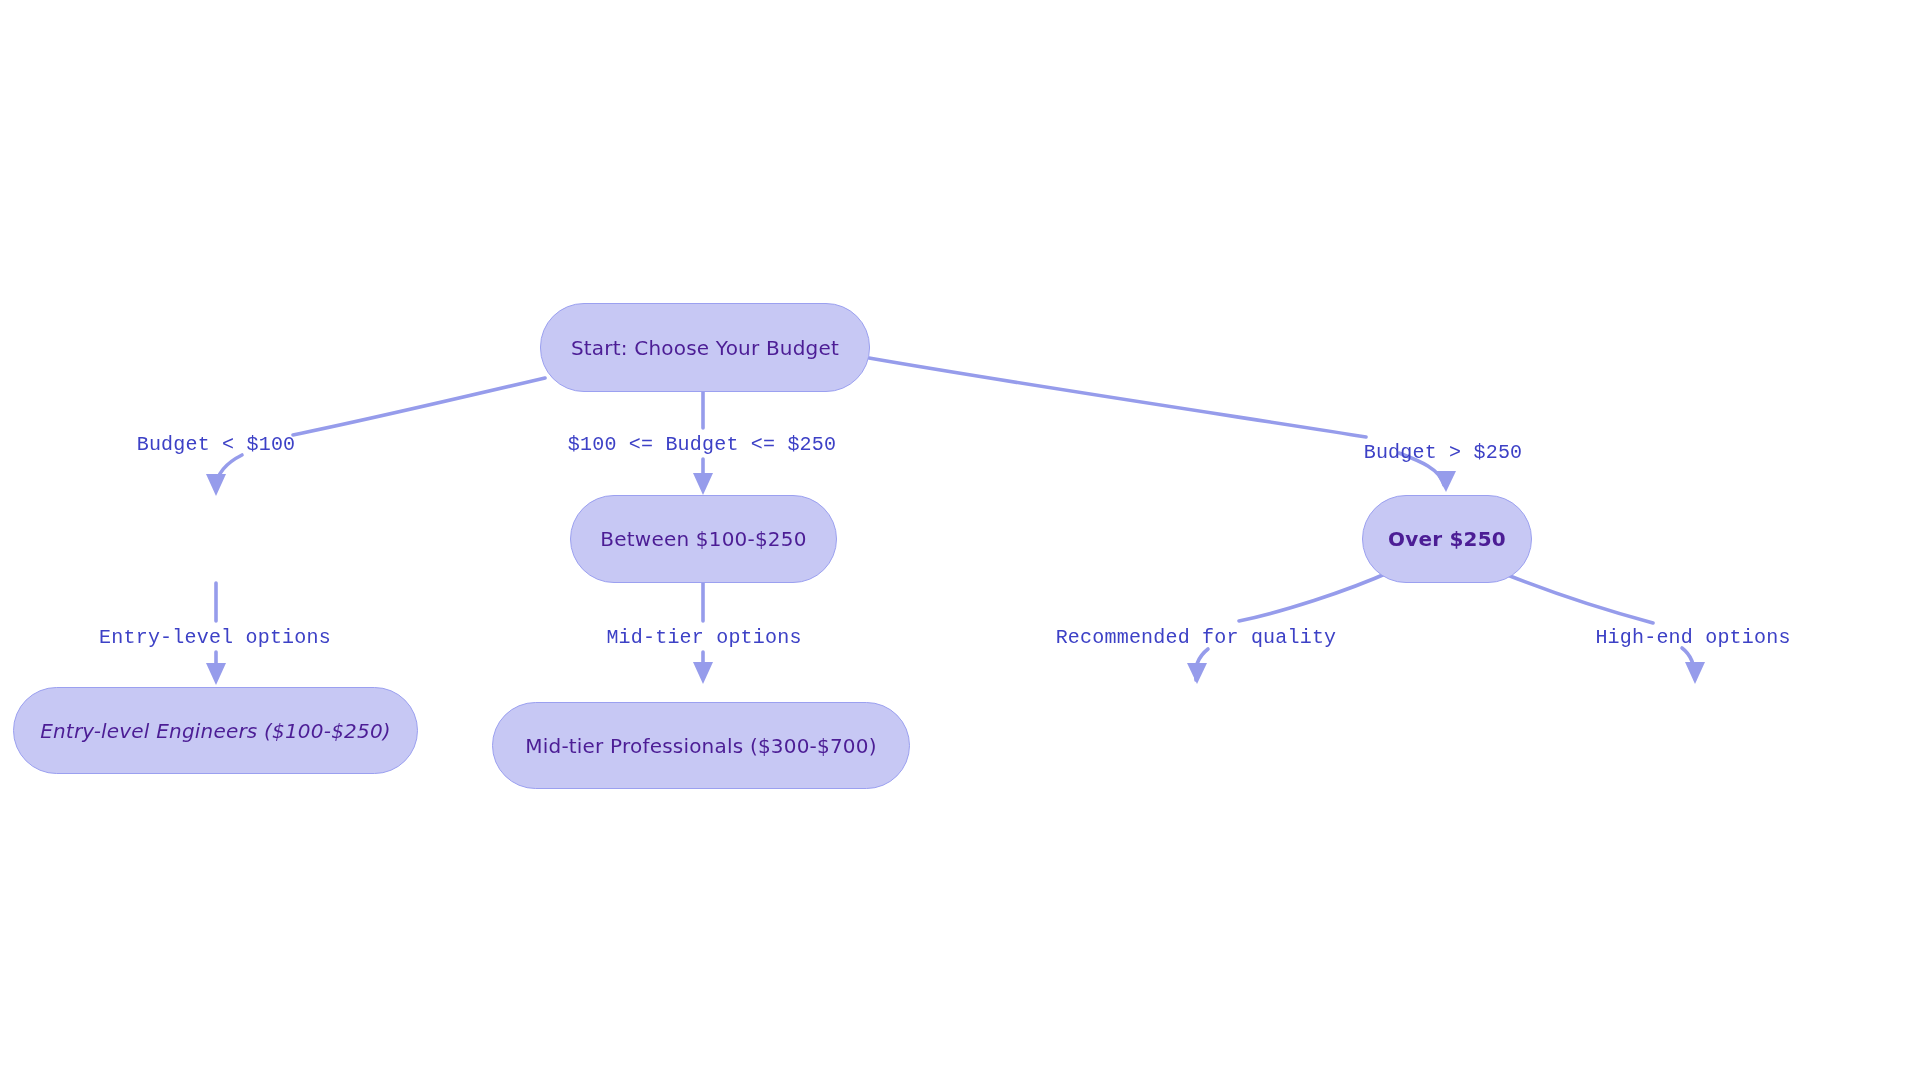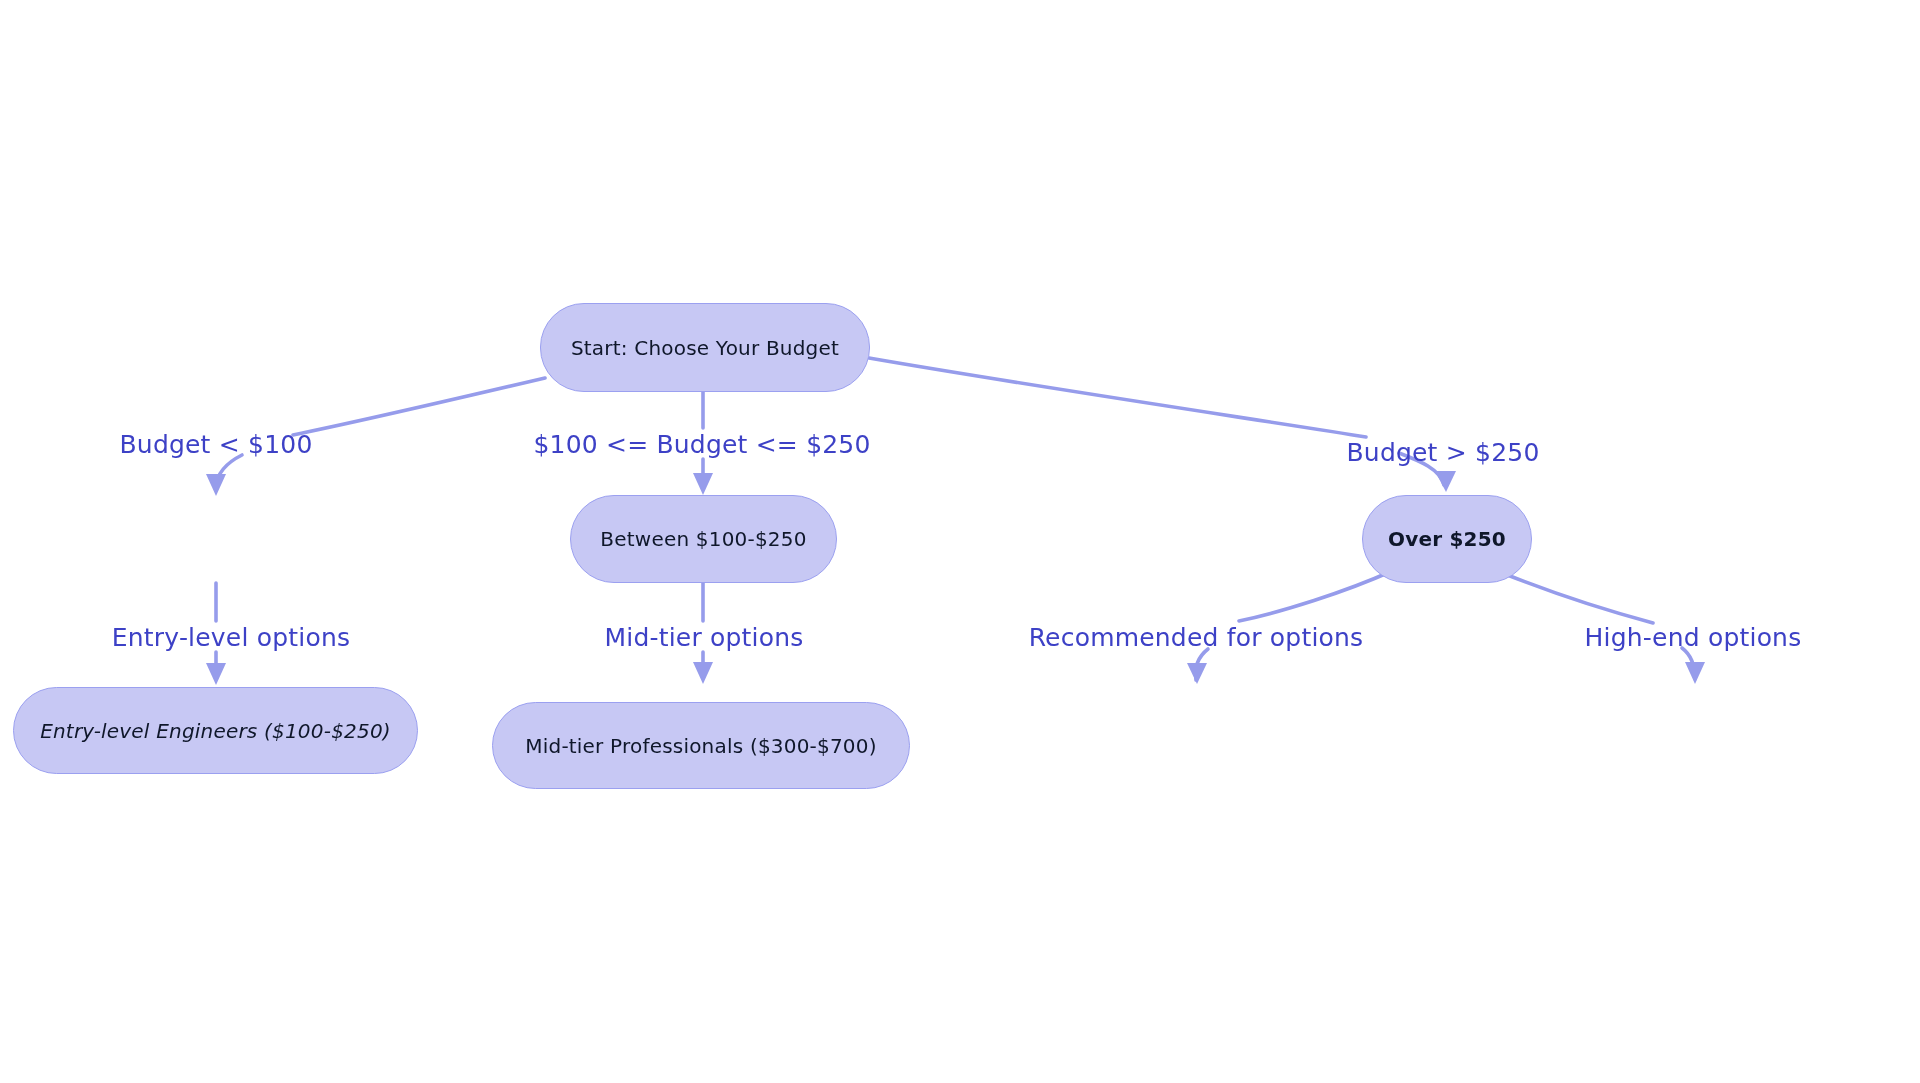--- a/index.html
+++ b/index.html
@@ -34,33 +34,34 @@
   .node {
     position: absolute;
     box-sizing: border-box;
     background: #C7C8F4;
     border: 1.6px solid #9BA0F0;
     border-radius: 44px;
     display: flex;
     align-items: center;
     justify-content: center;
     text-align: center;
-    color: #0f172a;
+    color: #4c1d95;
     font-size: 20px;
     letter-spacing: 0.2px;
     white-space: nowrap;
   }
   .edge-label {
     position: absolute;
     transform: translate(-50%, -50%);
     color: #3D41C6;
-    font-size: 25px;
+    font-size: 20px;
     letter-spacing: 0.2px;
     white-space: nowrap;
     background: transparent;
+    font-family: Liberation Mono, monospace;
   }
 </style>
 </head>
 <body>
 
 <div class="canvas">
 
   <svg class="edge-layer" viewBox="0 0 1920 1083">
 
     <path class="edge" d="M 545 378 C 460 398, 352 423, 293 435"></path>
@@ -104,21 +105,21 @@
   <div class="node" style="left:492px; top:702px; width:418px; height:87px;">Mid-tier Professionals ($300-$700)</div>
 
 
 
   <div class="edge-label" style="left:216px; top:444px;">Budget &lt; $100</div>
 
   <div class="edge-label" style="left:702px; top:444px;">$100 &lt;= Budget &lt;= $250</div>
 
   <div class="edge-label" style="left:1443px; top:444px;margin-top:8px;">Budget &gt; $250</div>
 
-  <div class="edge-label" style="left:215px; top:637px;margin-left:16px;">Entry-level options</div>
+  <div class="edge-label" style="left:215px; top:637px;">Entry-level options</div>
 
   <div class="edge-label" style="left:704px; top:637px;">Mid-tier options</div>
 
-  <div class="edge-label" style="left:1196px; top:637px;">Recommended for options</div>
+  <div class="edge-label" style="left:1196px; top:637px;">Recommended for quality</div>
 
   <div class="edge-label" style="left:1693px; top:637px;">High-end options</div>
 
 </div>
 
 </body></html>

